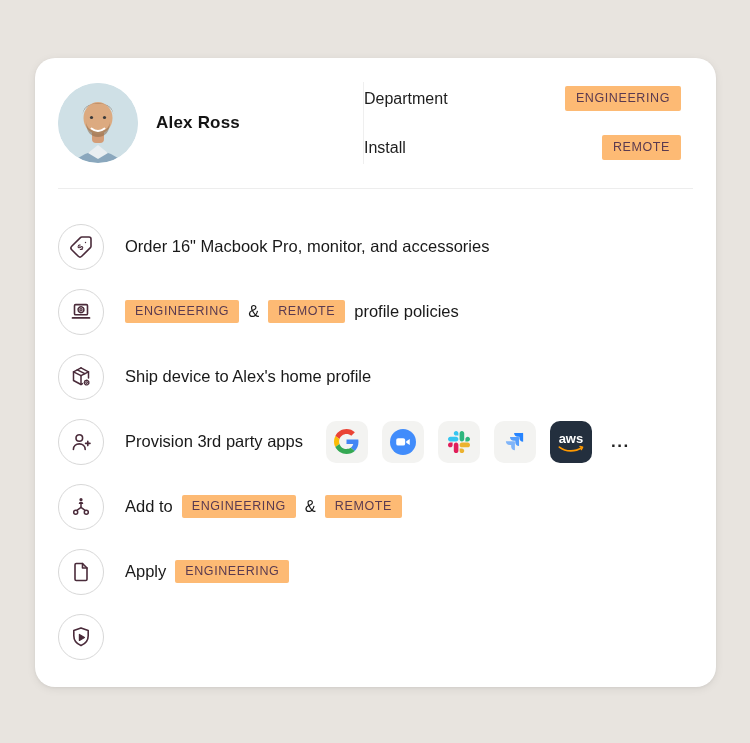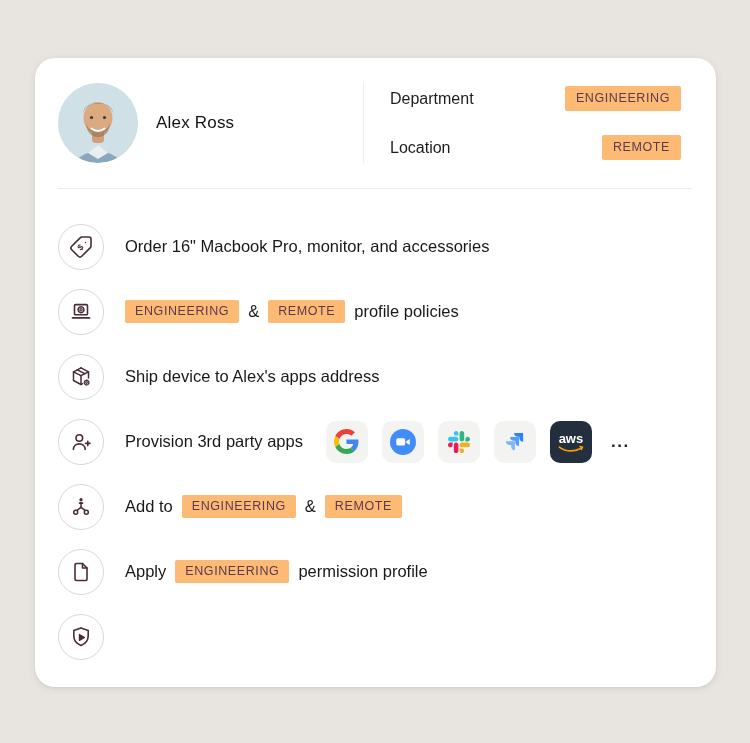--- a/index.html
+++ b/index.html
@@ -22,27 +22,26 @@
   .card-header {
     display:flex; align-items:center;
     height:130px; padding:0 35px 0 23px;
   }
   .avatar {
     width:80px; height:80px; border-radius:50%;
     overflow:hidden; flex:none; background:#cfe0e6;
   }
   .name {
     margin-left:18px;
-    font-size:17px; font-weight:normal; color:#141414;
+    font-size:17px; font-weight:bold; color:#141414;
     letter-spacing:.2px;
   }
   .header-right {
     margin-left:auto; width:318px; height:82px;
     border-left:1px solid #efefef;
-    padding-left:26px;
     display:flex; flex-direction:column; justify-content:center; gap:24px;
   }
   .field-row { display:flex; align-items:center; justify-content:space-between; }
   .field-label { font-size:16px; color:#1d1d1d; }
   .badge {
     background:#fdba74; color:#5a3a50;
     font-size:12.5px; letter-spacing:.6px;
     padding:5px 11px; border-radius:2px;
     white-space:nowrap; line-height:1.2;
   }
@@ -104,21 +103,21 @@
       </svg>
     </div>
     <div class="name">Alex Ross</div>
 
     <div class="header-right">
       <div class="field-row">
         <span class="field-label">Department</span>
         <span class="badge">ENGINEERING</span>
       </div>
       <div class="field-row">
-        <span class="field-label">Location</span>
+        <span class="field-label">Install</span>
         <span class="badge">REMOTE</span>
       </div>
     </div>
   </div>
 
   <div class="hr"></div>
 
   <div class="tasks">
 
     <div class="task">
@@ -162,21 +161,21 @@
           <path d="M4.5 6.8 12 10.7l7.5-3.9"></path>
           <path d="M12 10.7v8.8"></path>
           <path d="M8.3 4.8l7.5 3.9"></path>
           <circle cx="17.6" cy="17.6" r="3.8" fill="#fff" stroke="none"></circle>
           <circle cx="17.6" cy="17.6" r="1.3" fill="currentColor" stroke="none"></circle>
           <circle cx="17.6" cy="17.6" r="2.3" stroke-width="1.4" stroke-dasharray="1 .9"></circle>
           <circle cx="17.6" cy="17.6" r=".45" fill="#fff" stroke="none"></circle>
         </svg>
       </div>
       <div class="task-line">
-        <span>Ship device to Alex's apps address</span>
+        <span>Ship device to Alex's home profile</span>
       </div>
     </div>
 
     <div class="task">
       <div class="task-icon-circle">
         <svg width="24" height="24" viewBox="0 0 24 24" fill="none" stroke="currentColor" stroke-width="1.6" stroke-linecap="round" stroke-linejoin="round">
           <circle cx="10.3" cy="8" r="3.3"></circle>
           <path d="M4.4 19.4c0-3.3 2.7-5.5 5.9-5.5s5.9 2.2 5.9 5.5"></path>
           <path d="M18.8 11.2v4.4M16.6 13.4H21"></path>
         </svg>
@@ -248,21 +247,20 @@
     <div class="task">
       <div class="task-icon-circle">
         <svg width="24" height="24" viewBox="0 0 24 24" fill="none" stroke="currentColor" stroke-width="1.6" stroke-linecap="round" stroke-linejoin="round">
           <path d="M13.5 3.5H7.2c-.66 0-1.2.54-1.2 1.2v14.6c0 .66.54 1.2 1.2 1.2h9.6c.66 0 1.2-.54 1.2-1.2V8l-4.5-4.5z"></path>
           <path d="M13.5 3.5V8H18"></path>
         </svg>
       </div>
       <div class="task-line">
         <span>Apply</span>
         <span class="badge">ENGINEERING</span>
-        <span>permission profile</span>
       </div>
     </div>
 
     <div class="task">
       <div class="task-icon-circle">
         <svg width="24" height="24" viewBox="0 0 24 24" fill="none" stroke="currentColor" stroke-width="1.6" stroke-linecap="round" stroke-linejoin="round">
           <path d="M12 2.9l7.2 2.6v5.3c0 4.6-3 8.1-7.2 9.8-4.2-1.7-7.2-5.2-7.2-9.8V5.5L12 2.9z"></path>
           <path d="M10.4 9.4l5.1 3-5.1 3z" fill="currentColor" stroke-width="1.2"></path>
         </svg>
       </div>

